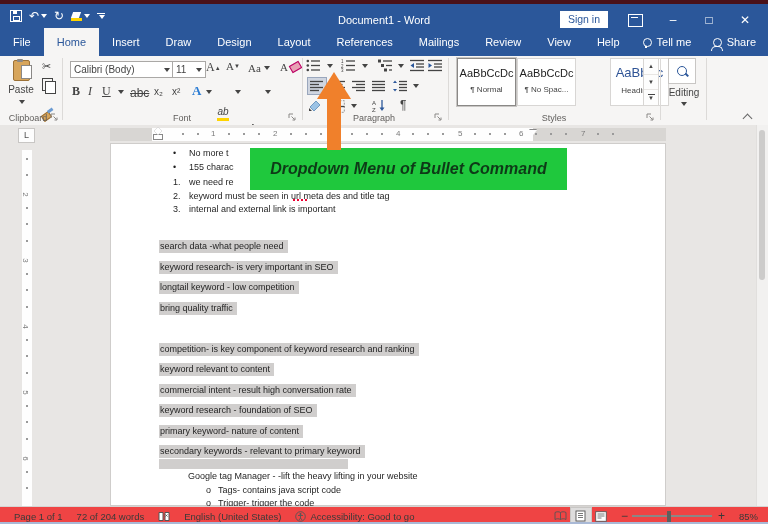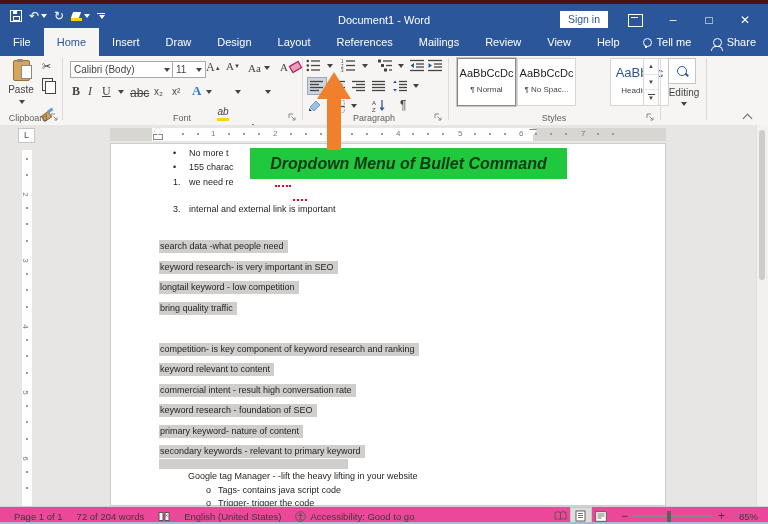--- a/index.html
+++ b/index.html
@@ -87,29 +87,29 @@
   #tabsel{position:absolute;left:18px;top:3px;width:15px;height:13px;background:#fdfdfd;border:1px solid #c8c6c4;color:#555;font-size:9px;line-height:12px;text-align:center;}
   #vruler{position:absolute;left:22px;top:25px;width:10px;height:356px;background:#fefefe;}
   .vnum{position:absolute;left:1px;font-size:8px;color:#7a7a7a;transform:rotate(90deg);}
   .vtick{position:absolute;left:4px;width:2px;height:2px;background:#9a9a9a;}
   #page{position:absolute;left:110px;top:18px;width:556px;height:363px;background:#fff;border:1px solid #cfcdcb;box-sizing:border-box;}
   .dline{position:absolute;font-size:9px;color:#1f1f1f;white-space:nowrap;line-height:11px;}
   .hl{background:#d0cecd;padding:1px 4px 2px 1px;}
   .marker{display:inline-block;width:16px;}
   .squig{position:absolute;height:3px;border-bottom:2px dotted #e03;}
   
-  #green-box{left:250px;top:148px;width:317px;height:31px;background:#1fc83d;display:flex;align-items:center;justify-content:center;z-index:30;}
+  #green-box{left:250px;top:148px;width:317px;height:42px;background:#1fc83d;display:flex;align-items:center;justify-content:center;z-index:30;}
   #green-box span{font-size:16px;font-style:italic;font-weight:600;color:#0e3a17;}
   #arrow-head{left:317px;top:72px;width:0;height:0;border-left:17px solid transparent;border-right:17px solid transparent;border-bottom:27px solid #f0802b;z-index:31;}
   #arrow-shaft{left:327px;top:97px;width:14px;height:53px;background:#f0802b;z-index:31;}
   
   #scrollbar{left:756px;top:125px;width:12px;height:381px;background:#f2f1f0;border-left:1px solid #e1dfdd;}
   #scroll-thumb{left:759px;top:130px;width:6px;height:150px;background:#cdcccb;border-radius:3px;}
   
-  #statusbar{left:0;top:506px;width:768px;height:18px;background:#ec4899;border-top:1px solid #d6d4d2;font-size:9.5px;color:#3b3a39;display:flex;align-items:center;}
+  #statusbar{left:0;top:506px;width:768px;height:18px;background:#ef4444;border-top:1px solid #d6d4d2;font-size:9.5px;color:#3b3a39;display:flex;align-items:center;}
   #statusbar .item{margin-left:14px;display:flex;align-items:center;gap:4px;white-space:nowrap;}
   .view-btn{width:20px;height:16px;display:flex;align-items:center;justify-content:center;}
   .view-btn.selected{background:#dedddd;outline:1px solid #c8c6c4;}
   .zoom-track{width:80px;height:1.5px;background:#8a8886;position:relative;margin:0 4px;}
   .zoom-handle{position:absolute;left:35px;top:-4.5px;width:4px;height:11px;background:#605e5c;}
   #bottom-strip{left:0;top:522px;width:768px;height:2px;background:#a9b9d6;}
 </style>
 </head>
 <body>
 
@@ -459,20 +459,21 @@
       <span class="vtick" style="top:271px;"></span>
       <span class="vtick" style="top:288px;"></span>
       <span class="vtick" style="top:321px;"></span>
       <span class="vtick" style="top:337px;"></span>
   </div>
 
   <div id="page">
     <div class="dline" style="left:62px;top:4px;"><span class="marker">•</span><span>No more t</span></div>
     <div class="dline" style="left:62px;top:18px;"><span class="marker">•</span><span>155 charac</span></div>
     <div class="dline" style="left:62px;top:33px;"><span class="marker">1.</span><span>we need re</span></div>
+    <div class="dline" style="left:62px;top:47px;"><span class="marker">2.</span><span>keyword must be seen in url meta des and title tag</span></div>
     <div class="dline" style="left:62px;top:60px;"><span class="marker">3.</span><span>internal and external link is important</span></div>
     <div class="squig" style="left:164px;top:38px;width:16px;"></div>
     <div class="squig" style="left:182px;top:52px;width:14px;"></div>
 
     <div class="dline" style="left:48px;top:97px;"><span class="hl">search data -what people need</span></div>
     <div class="dline" style="left:48px;top:118px;"><span class="hl">keyword research- is very important in SEO</span></div>
     <div class="dline" style="left:48px;top:138px;"><span class="hl">longtail keyword - low competition</span></div>
     <div class="dline" style="left:48px;top:159px;"><span class="hl">bring quality traffic</span></div>
     <div class="dline" style="left:48px;top:200px;"><span class="hl">competition- is key component of keyword research and ranking</span></div>
     <div class="dline" style="left:48px;top:220px;"><span class="hl">keyword relevant to content</span></div>

